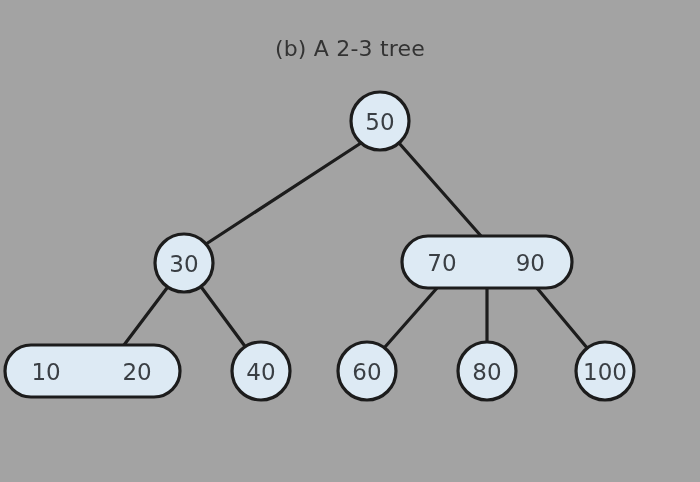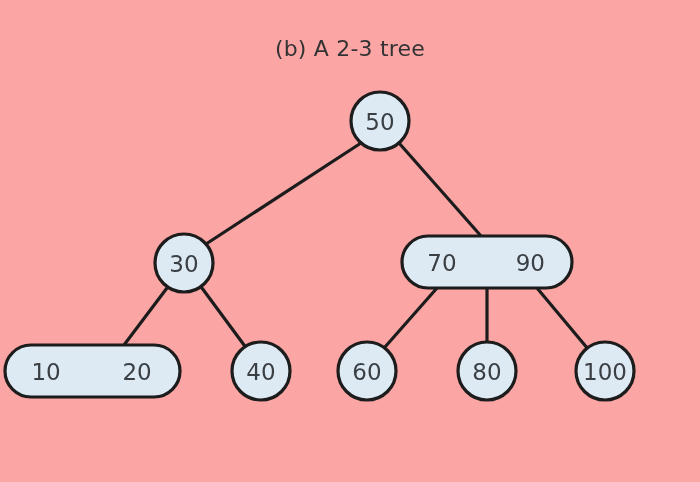--- a/index.html
+++ b/index.html
@@ -10,21 +10,21 @@
   body {
     width: 700px;
     height: 482px;
     font-family: "DejaVu Sans", sans-serif;
     overflow: hidden;
   }
   #figure {
     position: relative;
     width: 700px;
     height: 482px;
-    background: #fca5a5;
+    background: #a3a3a3;
   }
   #caption {
     position: absolute;
     left: 0;
     top: 36px;
     width: 700px;
     text-align: center;
     font-size: 22px;
     color: #333333;
     letter-spacing: 0.2px;

